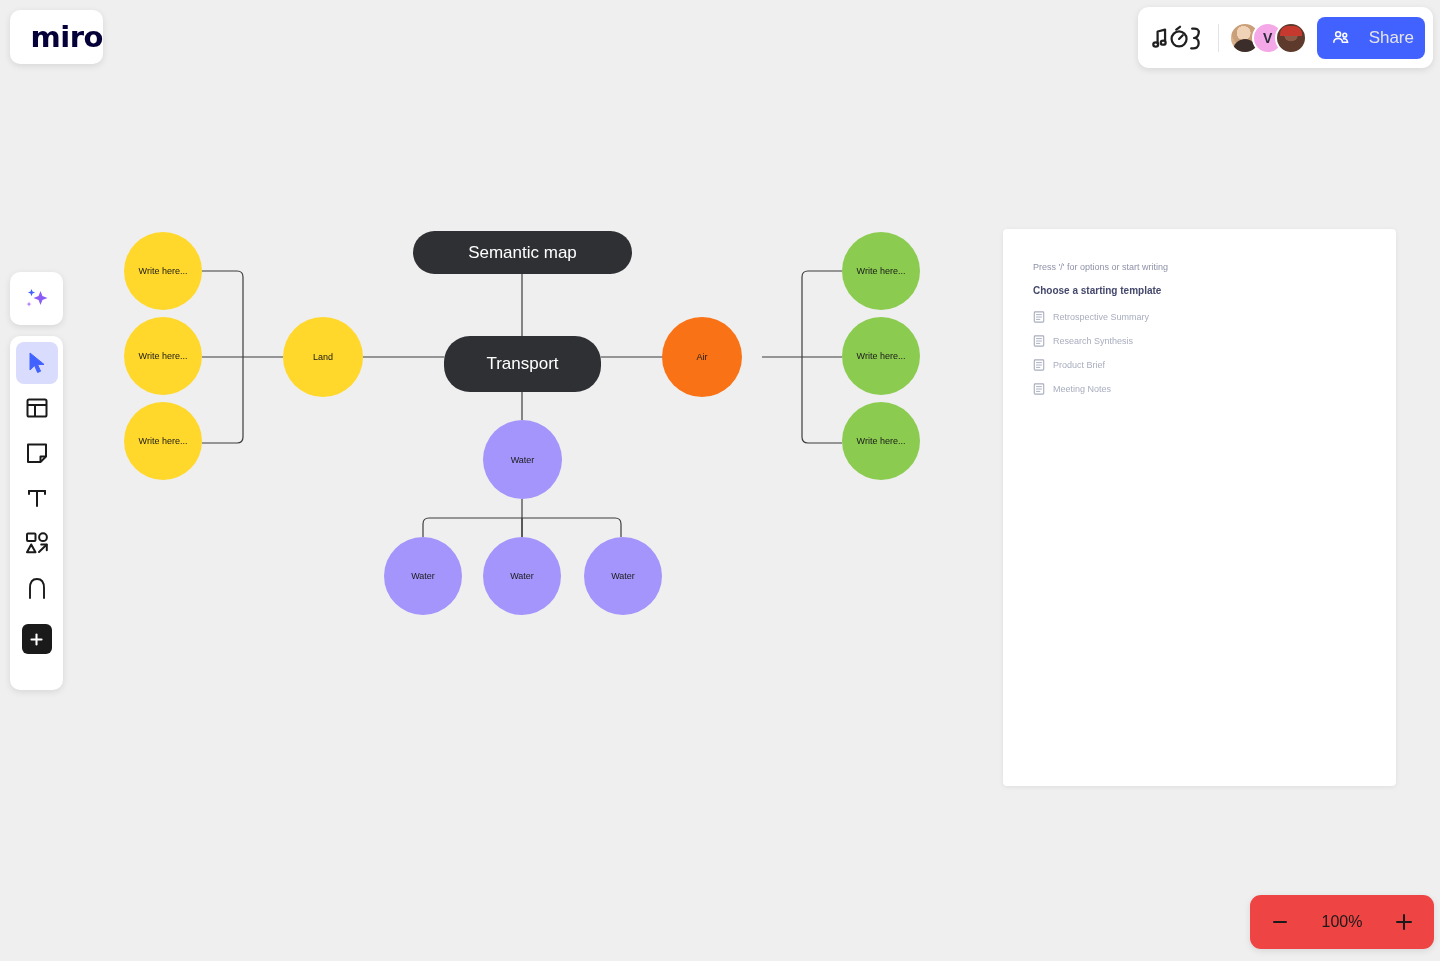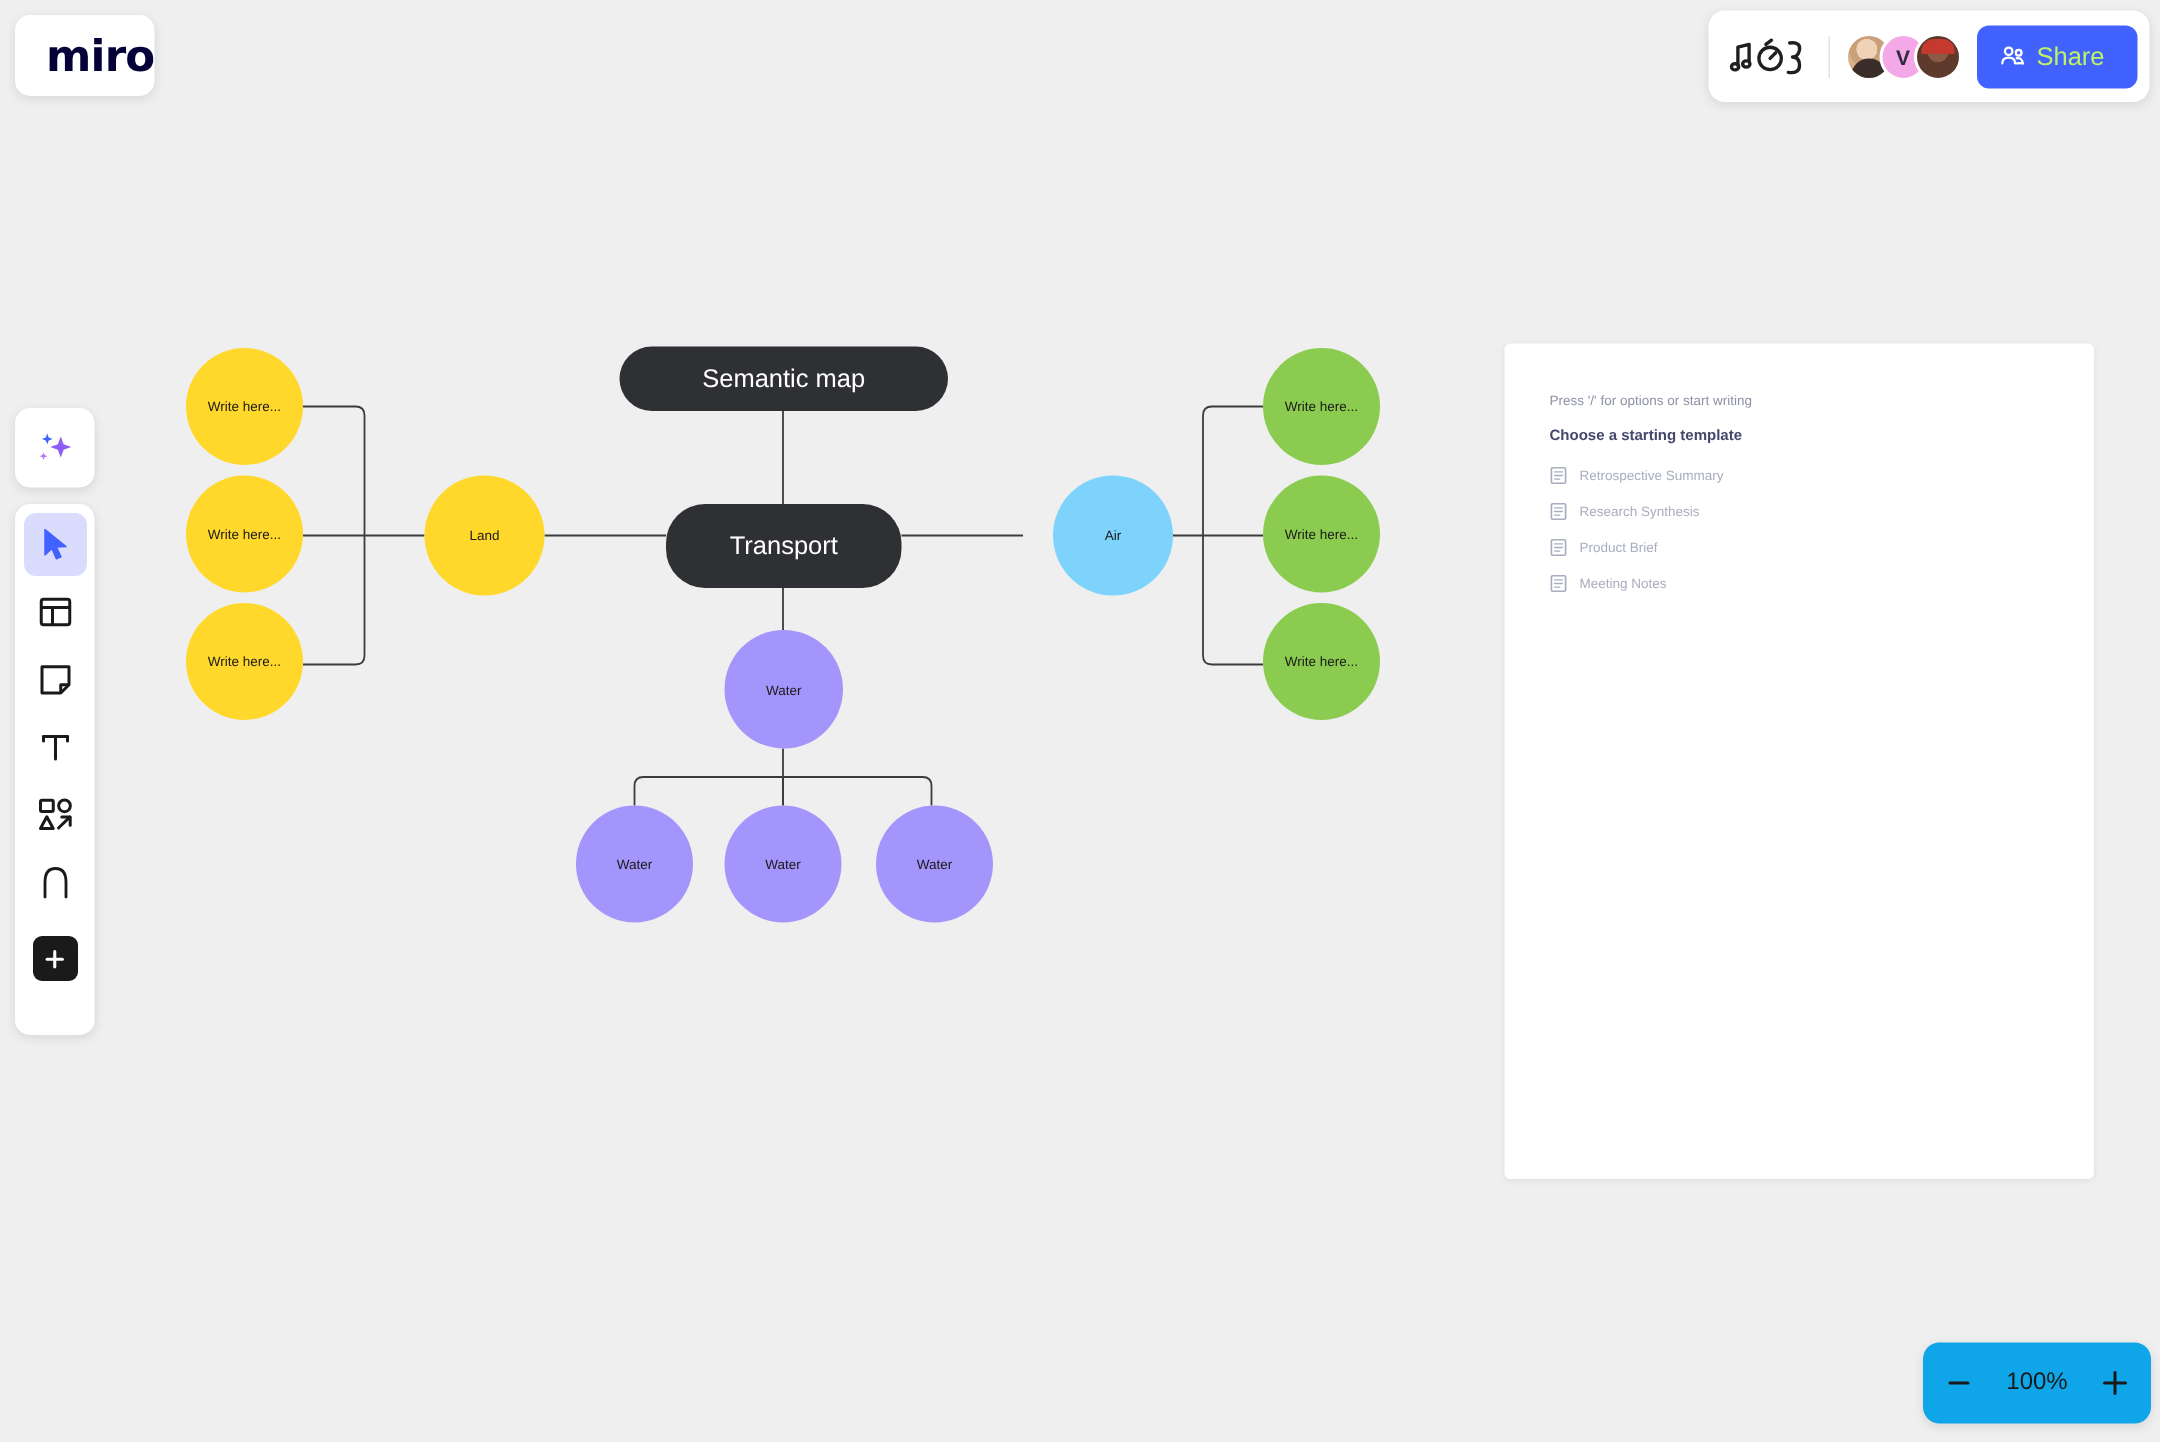--- a/index.html
+++ b/index.html
@@ -49,24 +49,24 @@
     content:""; position:absolute; left:50%; top:55%; transform:translateX(-50%);
     width:24px; height:22px; border-radius:12px 12px 4px 4px; background:#3a2d2a;
   }
   .av-b { background: #f5a8e8; }
   .av-c { background: radial-gradient(circle at 50% 38%, #8a5a46 0 30%, #5d3a2c 31% 100%); }
   .av-c::after {
     content:""; position:absolute; left:50%; top:8%; transform:translateX(-50%);
     width:22px; height:10px; border-radius:8px 8px 0 0; background:#c5392f;
   }
   .share-btn {
-    display: flex; align-items: center; gap: 7px;
-    height: 42px; padding: 0 22px 0 14px;
+    display: flex; align-items: center; gap: 19px;
+    height: 42px; padding: 0 11px 0 14px;
     background: #4262ff; border: none; border-radius: 8px;
-    color: #bef264; font-size: 17px; font-family: "Liberation Sans", sans-serif;
+    color: #e5e5e5; font-size: 17px; font-family: "Liberation Sans", sans-serif;
     cursor: pointer;
   }
 
   
   .ai-card {
     position: absolute; left: 10px; top: 272px;
     width: 53px; height: 53px; background: #ffffff;
     border-radius: 10px; box-shadow: 0 2px 7px rgba(0,0,0,0.10);
     display: flex; align-items: center; justify-content: center;
   }
@@ -117,22 +117,22 @@
     font-family: "Liberation Sans", sans-serif; margin-bottom: 9px;
   }
   .doc-hint { font-size: 9px; color: #8e92a8; margin-bottom: 13px; }
   .doc-sub { font-size: 10px; font-weight: 700; color: #44486b; margin-bottom: 9px; }
   .tmpl { display: flex; align-items: center; gap: 8px; height: 24px; cursor: pointer; }
   .tmpl span { font-size: 9px; color: #a9adbe; }
 
   
   .zoom-card {
     position: absolute; right: 6px; bottom: 12px;
-    width: 152px; height: 54px;
-    background: #0ea5e9; border-radius: 11px;
+    width: 184px; height: 54px;
+    background: #ef4444; border-radius: 11px;
     box-shadow: 0 2px 7px rgba(0,0,0,0.10);
     display: flex; align-items: center; justify-content: space-around;
   }
   .zoom-btn { width: 34px; height: 34px; display: flex; align-items: center; justify-content: center; cursor: pointer; }
   .zoom-val { font-size: 16px; color: #1a1a1a; font-weight: 400; }
 </style>
 </head>
 <body>
 
 <div id="app">
@@ -174,21 +174,21 @@
         </div>
         <div class="node circle" style="left: 124px; top: 232px; width: 78px; height: 78px; background: rgb(255, 216, 43);">
           <span>Write here...</span>
         </div>
         <div class="node circle" style="left: 124px; top: 317px; width: 78px; height: 78px; background: rgb(255, 216, 43);">
           <span>Write here...</span>
         </div>
         <div class="node circle" style="left: 124px; top: 402px; width: 78px; height: 78px; background: rgb(255, 216, 43);">
           <span>Write here...</span>
         </div>
-        <div class="node circle" style="left: 702px; top: 317px; width: 80px; height: 80px; background: #7dd3fc;">
+        <div class="node circle" style="left: 662px; top: 317px; width: 80px; height: 80px; background: #f97316;">
           <span>Air</span>
         </div>
         <div class="node circle" style="left: 842px; top: 232px; width: 78px; height: 78px; background: rgb(139, 204, 80);">
           <span>Write here...</span>
         </div>
         <div class="node circle" style="left: 842px; top: 317px; width: 78px; height: 78px; background: rgb(139, 204, 80);">
           <span>Write here...</span>
         </div>
         <div class="node circle" style="left: 842px; top: 402px; width: 78px; height: 78px; background: rgb(139, 204, 80);">
           <span>Write here...</span>

